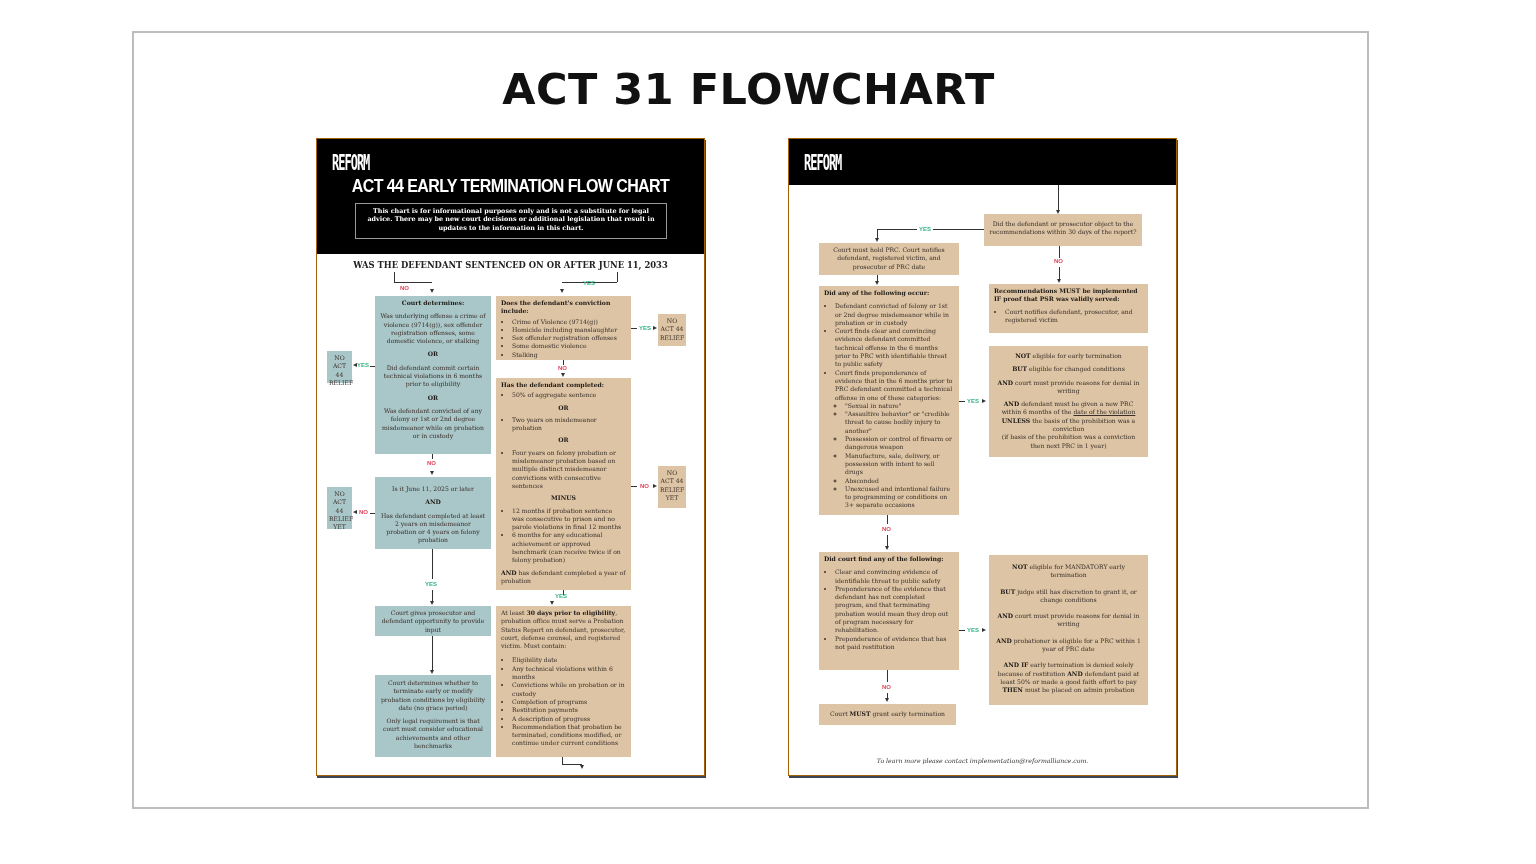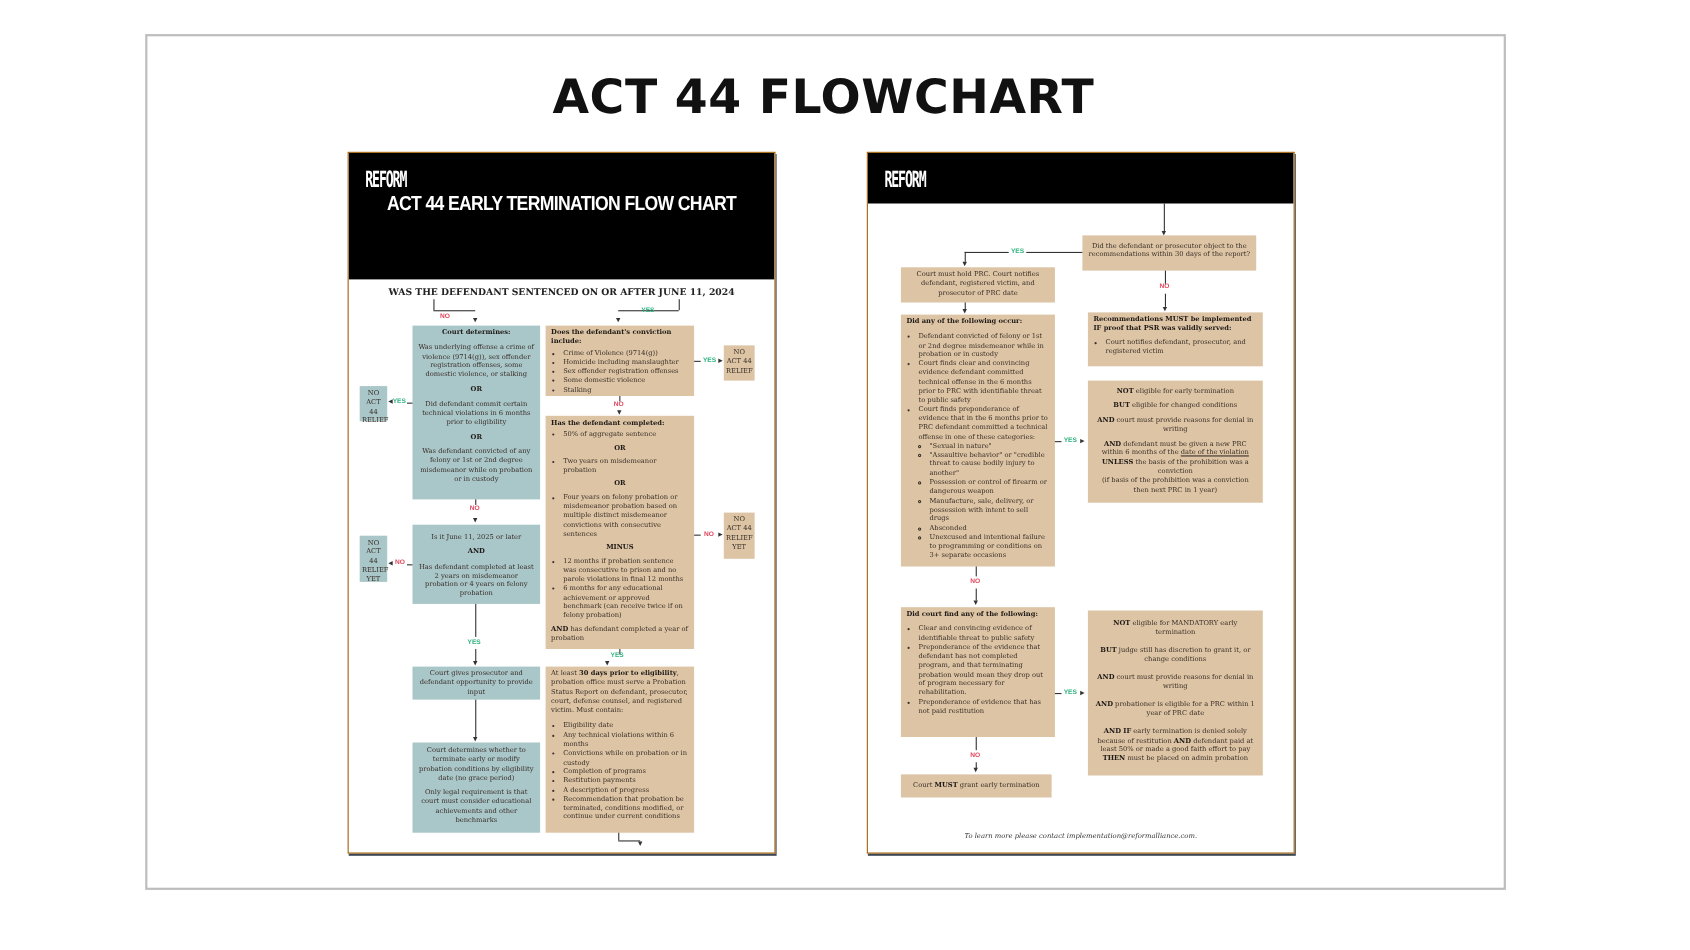--- a/index.html
+++ b/index.html
@@ -33,28 +33,29 @@
   .line{position:absolute;background:#333;}
   .arrow-down{position:absolute;width:0;height:0;border-left:2.5px solid transparent;border-right:2.5px solid transparent;border-top:4px solid #333;}
   .arrow-left{position:absolute;width:0;height:0;border-top:2.5px solid transparent;border-bottom:2.5px solid transparent;border-right:4px solid #333;}
   .arrow-right{position:absolute;width:0;height:0;border-top:2.5px solid transparent;border-bottom:2.5px solid transparent;border-left:4px solid #333;}
   .footer{position:absolute;left:0;top:618px;width:100%;text-align:center;font-size:6.2px;font-style:italic;color:#333;}
 </style>
 </head>
 <body>
 
 <div class="frame"></div>
-<div class="main-title">ACT 44 FLOWCHART</div>
+<div class="main-title">ACT 31 FLOWCHART</div>
 
 <div class="page page1">
   <div class="hdr">
     <div class="logo">REFORM</div>
     <div class="page-title">ACT 44 EARLY TERMINATION FLOW CHART</div>
-  </div>
-  <div class="question">WAS THE DEFENDANT SENTENCED ON OR AFTER JUNE 11, 2024</div>
+    <div class="disclaimer">This chart is for informational purposes only and is not a substitute for legal advice. There may be new court decisions or additional legislation that result in updates to the information in this chart.</div>
+  </div>
+  <div class="question">WAS THE DEFENDANT SENTENCED ON OR AFTER JUNE 11, 2033</div>
 
   <div class="line" style="left:77px;top:133px;width:1px;height:10px;"></div>
   <div class="line" style="left:77px;top:143px;width:38px;height:1px;"></div>
   <div class="lbl no" style="left:83px;top:146px;">NO</div>
   <div class="arrow-down" style="left:113px;top:150px;"></div>
   <div class="line" style="left:300px;top:133px;width:1px;height:10px;"></div>
   <div class="line" style="left:245px;top:143px;width:55px;height:1px;"></div>
   <div class="lbl yes" style="left:266px;top:141px;">YES</div>
   <div class="arrow-down" style="left:243px;top:150px;"></div>
 

